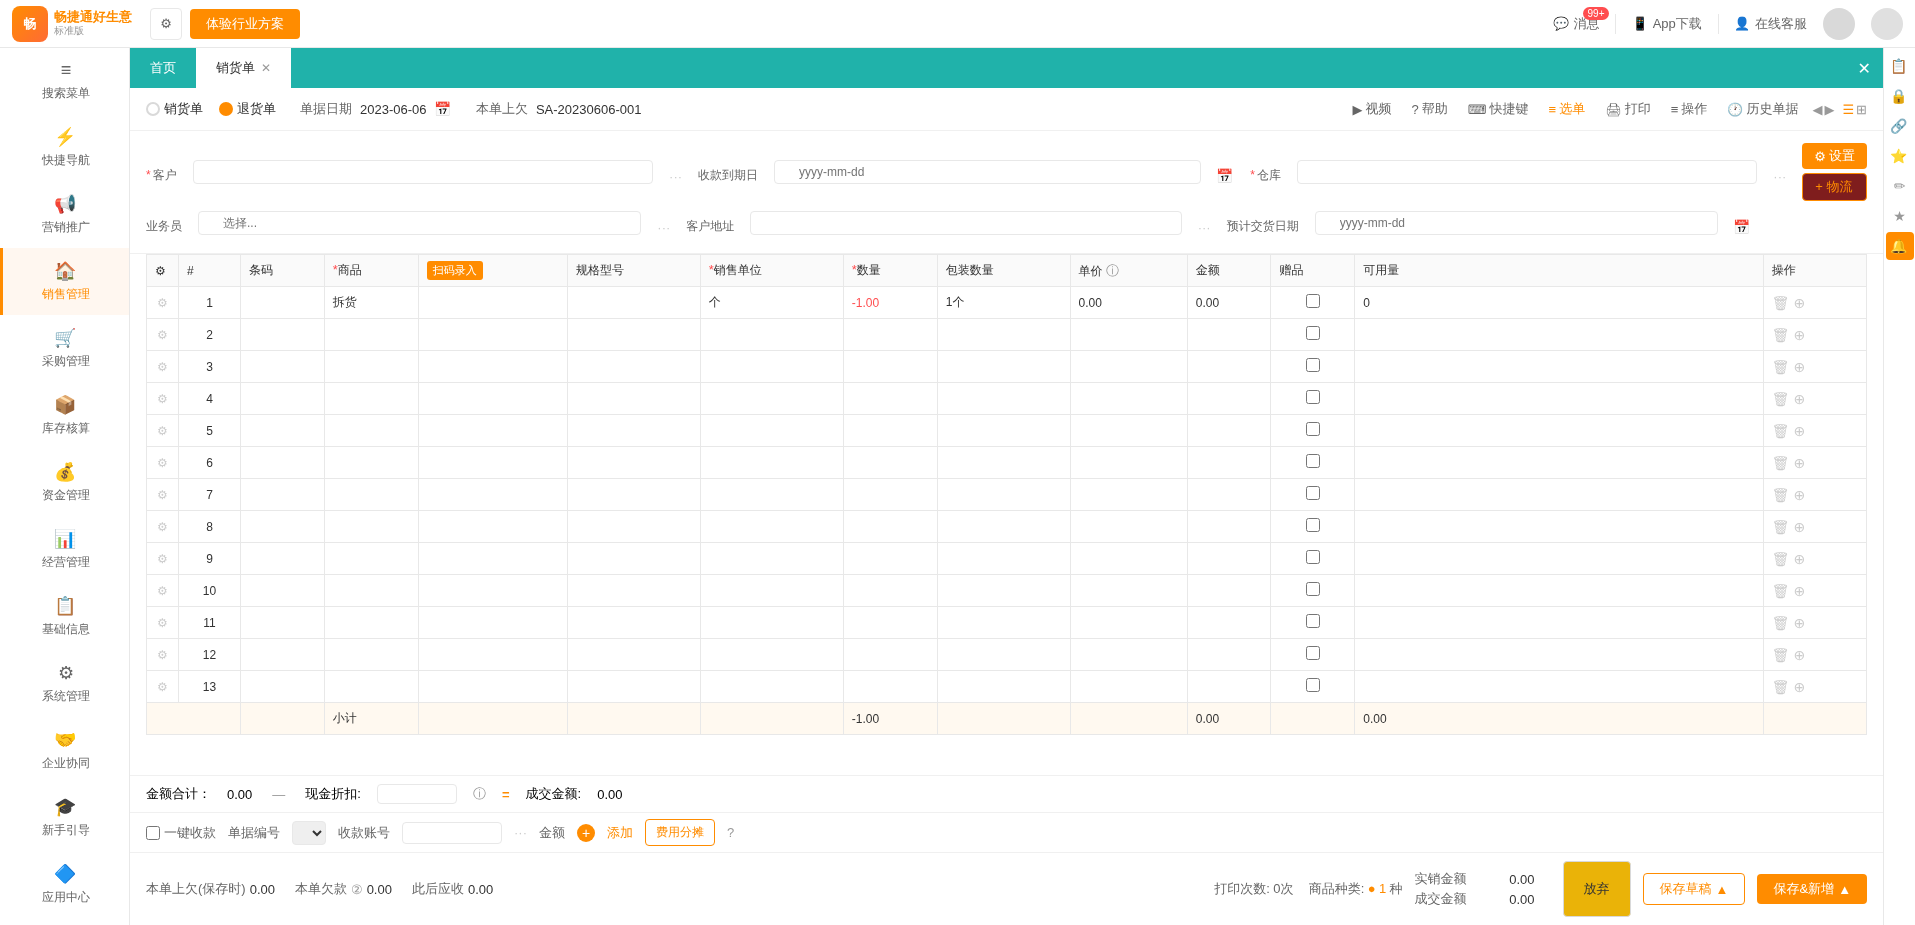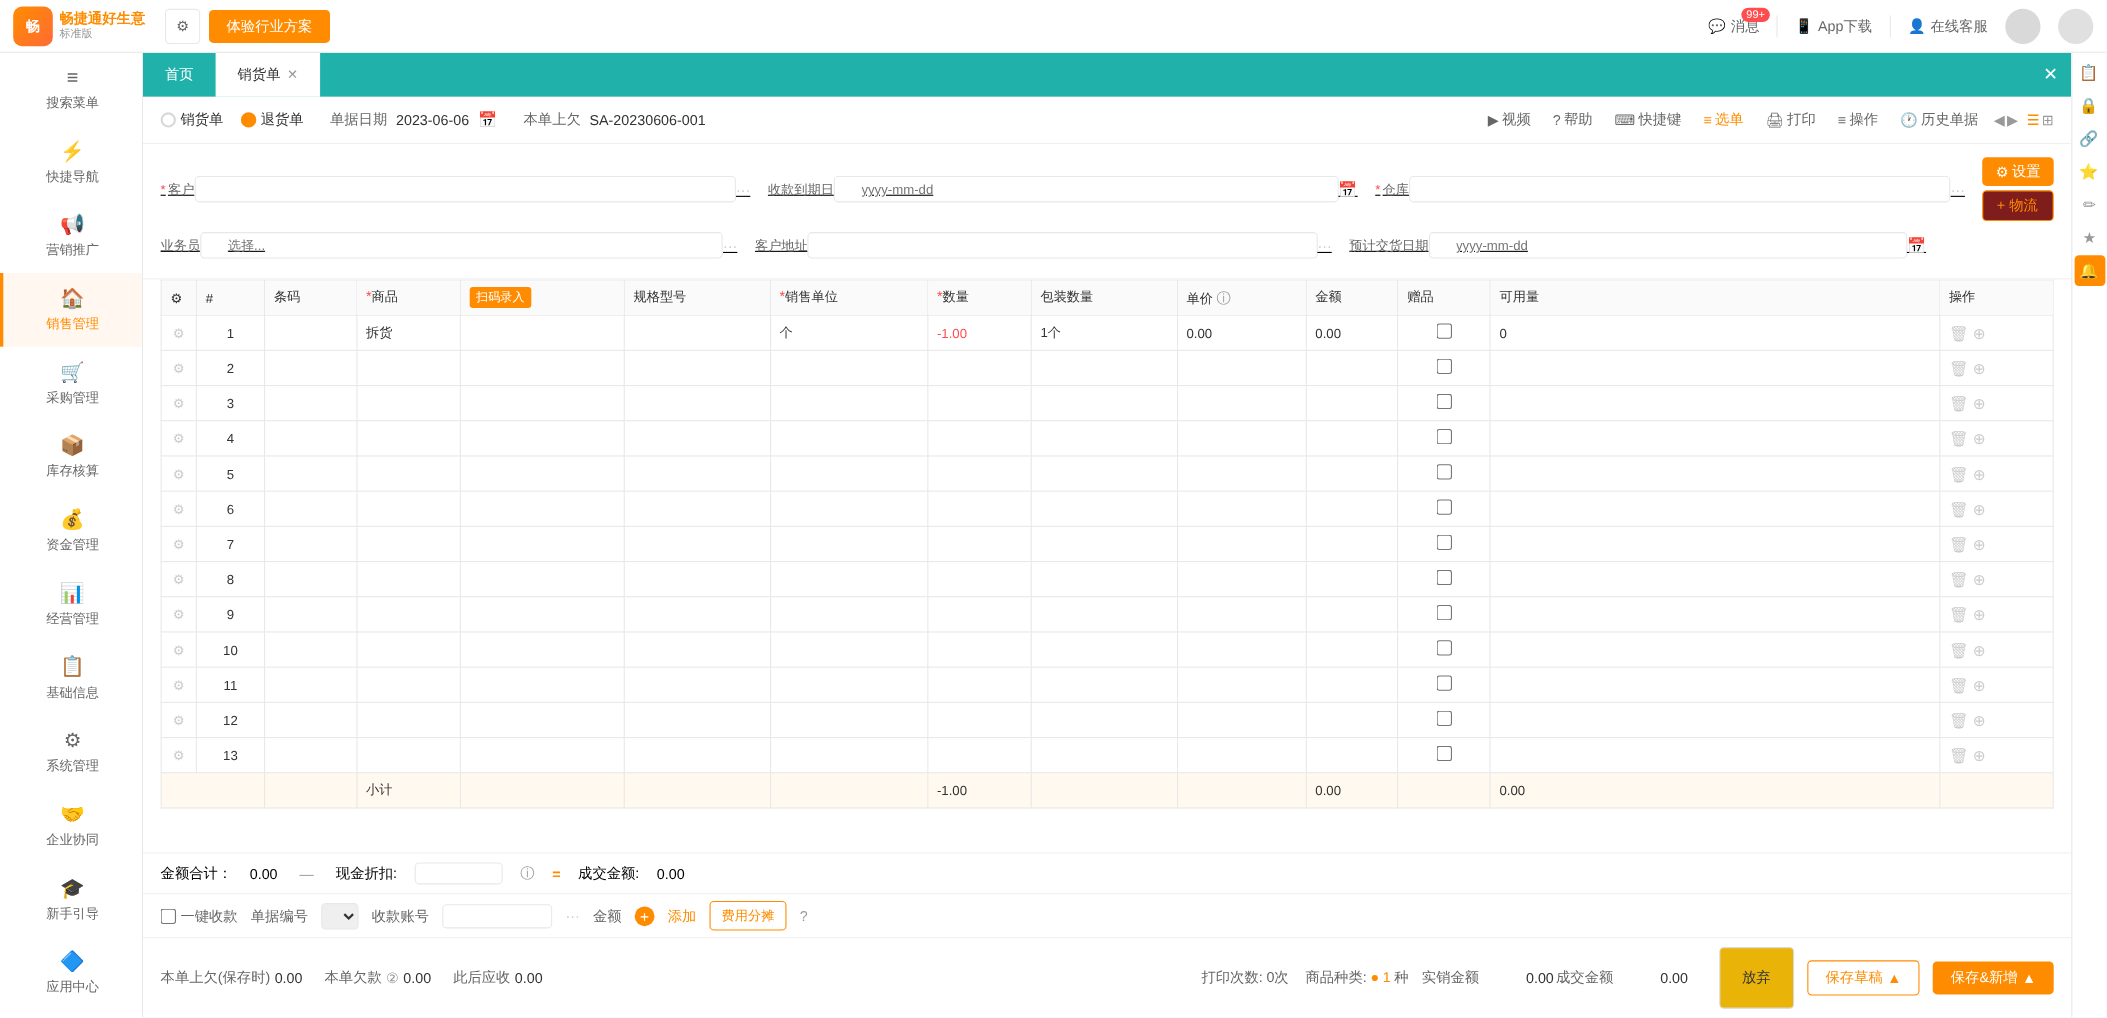--- a/index.html
+++ b/index.html
@@ -50,21 +50,21 @@
     .radio-circle { width: 14px; height: 14px; border-radius: 50%; border: 2px solid #d9d9d9; }
     .radio-circle.active { border-color: #ff8c00; background: #ff8c00; }
     .doc-meta { display: flex; align-items: center; gap: 8px; color: #333; }
     .doc-meta-label { color: #666; }
     .toolbar-right { margin-left: auto; display: flex; align-items: center; gap: 8px; }
     .toolbar-btn { display: flex; align-items: center; gap: 3px; color: #666; cursor: pointer; font-size: 12px; padding: 2px 6px; border-radius: 3px; }
 
     
     .fields-area { padding: 12px 16px 8px; border-bottom: 1px solid #f0f0f0; flex-shrink: 0; }
     .fields-row { display: flex; align-items: center; gap: 16px; margin-bottom: 10px; }
-    .field-group { display: flex; align-items: center; gap: 0; flex: 1; text-decoration: underline; }
+    .field-group { display: flex; align-items: flex-end; gap: 16px; flex: 1; }
     .field-label { color: #666; white-space: nowrap; font-size: 12px; }
     .field-label.required::before { content: '*'; color: #ff4d4f; margin-right: 2px; }
     .field-input { flex: 1; border: 1px solid #e8e8e8; border-radius: 4px; padding: 4px 24px; color: #333; min-width: 0; font-size: 12px; }
     .field-input.placeholder { color: #bbb; }
     .field-dots { color: #ccc; cursor: pointer; }
     .field-date-icon { color: #ff8c00; cursor: pointer; font-size: 14px; }
     .action-btn { background: #ff8c00; color: white; border: none; border-radius: 4px; padding: 4px 12px; cursor: pointer; font-size: 12px; white-space: nowrap; display: flex; align-items: center; gap: 3px; }
     .action-btn.outline { background: #7f1d1d; color: #ff8c00; border: 1px solid #ff8c00; }
     .notes-row { display: flex; align-items: center; gap: 8px; }
 
@@ -83,21 +83,21 @@
     .text-red { color: #ff4d4f; }
     .settings-col { width: 32px; }
 
     
     .footer-calc { padding: 8px 16px; border-top: 1px solid #f0f0f0; display: flex; align-items: center; gap: 16px; background: #fff; flex-shrink: 0; }
     .footer-payment { padding: 6px 16px; border-top: 1px solid #f0f0f0; display: flex; align-items: center; gap: 12px; background: #fff; flex-shrink: 0; }
     .footer-bottom { padding: 8px 16px; border-top: 1px solid #f0f0f0; background: #fff; display: flex; align-items: center; flex-shrink: 0; }
     .footer-bottom-left { display: flex; align-items: center; gap: 20px; flex: 1; }
     .footer-stat { display: flex; align-items: center; gap: 4px; color: #666; font-size: 12px; }
     .footer-stat .val { color: #333; font-weight: 500; }
-    .footer-summary { display: flex; flex-direction: row; align-items: flex-end; gap: 2px; margin-right: 16px; }
+    .footer-summary { display: flex; flex-direction: column; align-items: flex-end; gap: 2px; margin-right: 16px; }
     .summary-row { display: flex; align-items: center; gap: 8px; font-size: 12px; }
     .summary-label { color: #666; }
     .summary-val { color: #333; min-width: 60px; text-align: right; }
     .btn-abandon { border: 1px solid #d9d9d9; background: #eab308; color: #333; border-radius: 4px; padding: 18px 20px; cursor: pointer; font-size: 13px; }
     .btn-save-draft { border: 1px solid #ff8c00; background: #fff; color: #ff8c00; border-radius: 4px; padding: 6px 16px; cursor: pointer; font-size: 13px; display: flex; align-items: center; gap: 4px; }
     .btn-save-new { background: #ff8c00; color: white; border: none; border-radius: 4px; padding: 6px 16px; cursor: pointer; font-size: 13px; display: flex; align-items: center; gap: 4px; }
     .fee-btn { border: 1px solid #ff8c00; background: #fff; color: #ff8c00; border-radius: 4px; padding: 4px 10px; cursor: pointer; font-size: 12px; }
     .payment-checkbox { display: flex; align-items: center; gap: 4px; color: #666; font-size: 12px; }
     .calc-eq { color: #ff8c00; font-weight: bold; }
     .info-icon { color: #999; cursor: pointer; font-size: 13px; }

